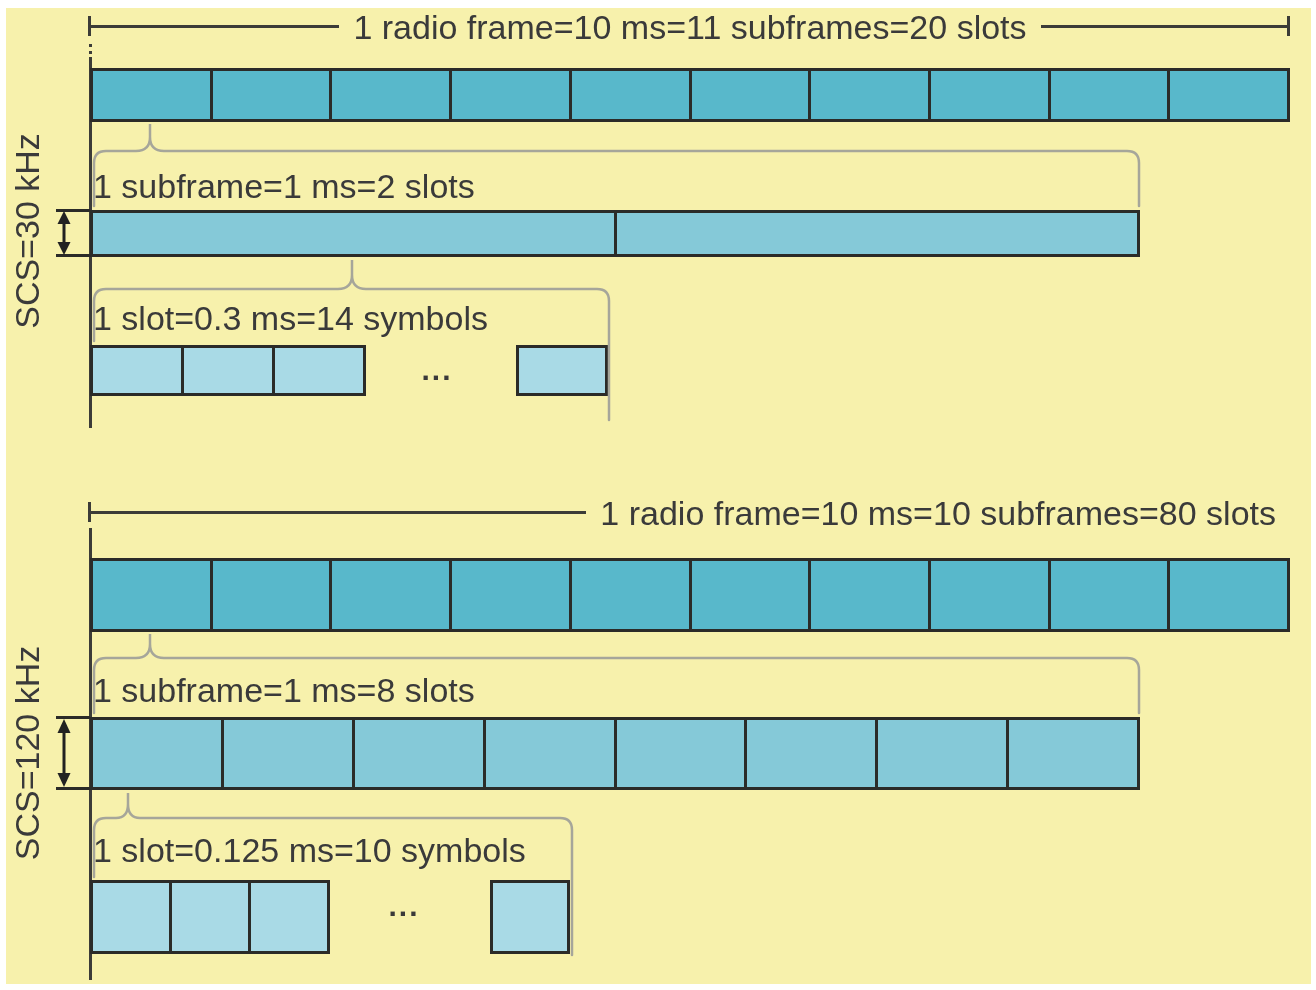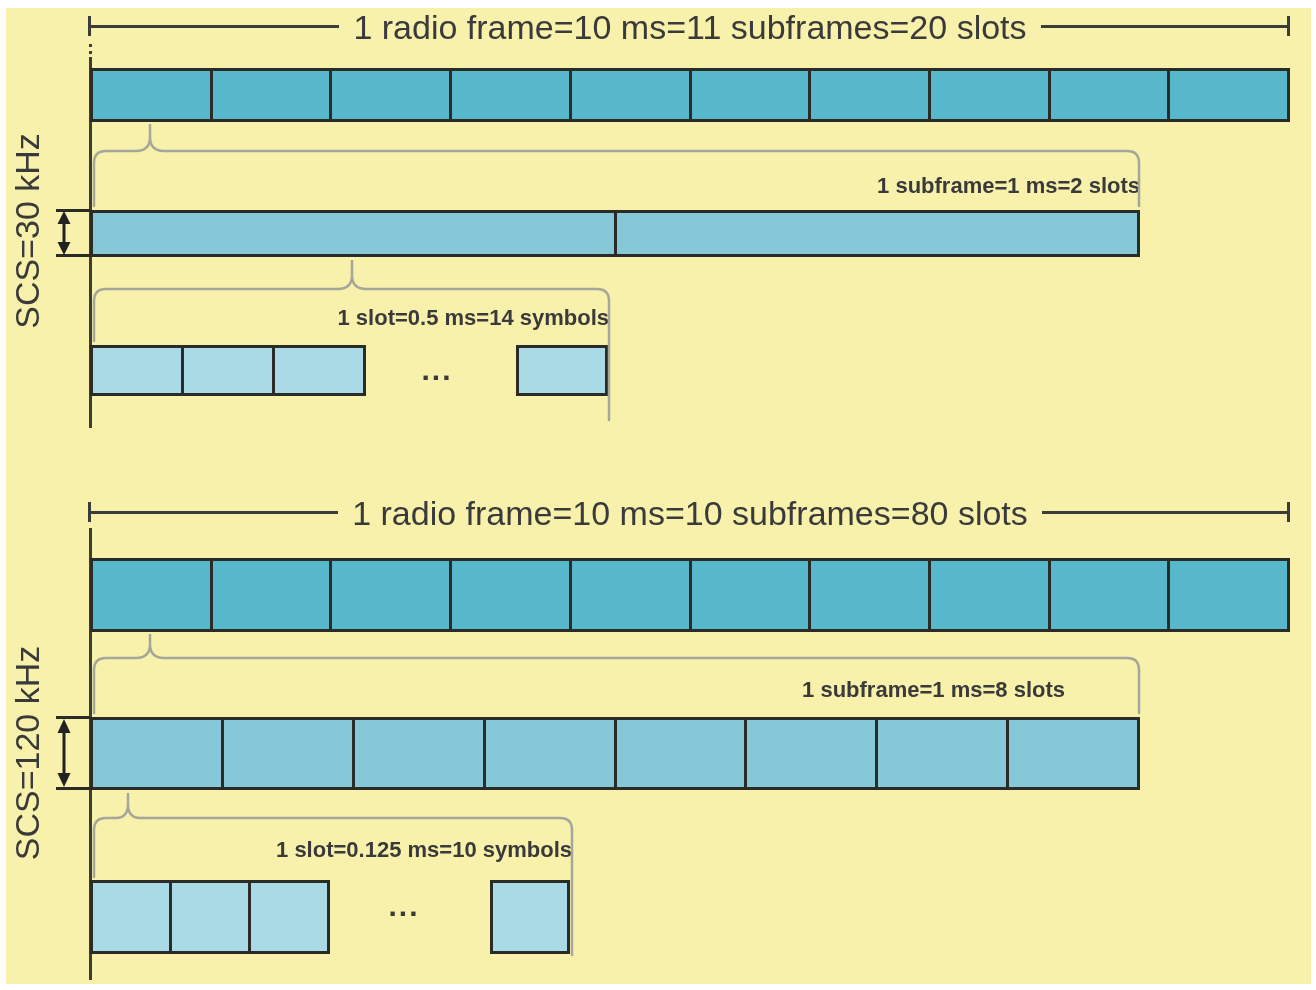--- a/index.html
+++ b/index.html
@@ -17,21 +17,21 @@
   .vdot{position:absolute;width:0;border-left:3px dotted #3c3c38;}
   
   .row{position:absolute;display:flex;box-sizing:border-box;border:3px solid #2b2b28;}
   .row .cell{flex:1;border-left:3px solid #2b2b28;}
   .row .cell:first-child{border-left:none;}
   .sf-fill{background:#58b8cb;}
   .sl-fill{background:#85c9d8;}
   .sy-fill{background:#a9dae6;}
   .box{position:absolute;box-sizing:border-box;border:3px solid #2b2b28;background:#a9dae6;}
   
-  .blabel{position:absolute;text-align:right;font-size:22px;line-height:38px;white-space:nowrap;font-weight:bold;}
+  .blabel{position:absolute;text-align:left;font-size:34px;line-height:38px;white-space:nowrap;}
   
   .stick{position:absolute;height:3px;background:#2b2b28;}
   
   .scs{position:absolute;height:36px;line-height:36px;text-align:center;font-size:34px;
        white-space:nowrap;transform:rotate(-90deg);}
   .ellipsis{position:absolute;width:90px;text-align:center;font-size:30px;font-weight:bold;
             letter-spacing:2px;line-height:40px;}
   svg.overlay{position:absolute;left:0;top:0;}
 </style>
 </head>
@@ -69,37 +69,37 @@
 
     <div class="row" style="left:90px;top:210px;width:1050px;height:47px;">
       <div class="cell sl-fill"></div>
     <div class="cell sl-fill"></div>
       </div>
     <div class="stick" style="left:56px;top:209px;width:34px;"></div>
     <div class="stick" style="left:56px;top:254px;width:34px;"></div>
 
     <div class="scs" style="left:-83px;top:213px;width:220px;">SCS=30 kHz</div>
 
-    <div class="blabel" style="left:93px;top:299px;width:516px;">1 slot=0.5 ms=14 symbols</div>
+    <div class="blabel" style="left:93px;top:299px;width:516px;">1 slot=0.3 ms=14 symbols</div>
 
     <div class="row" style="left:90px;top:345px;width:276px;height:51px;">
       <div class="cell sy-fill"></div>
     <div class="cell sy-fill"></div>
         <div class="cell sy-fill"></div>
       </div>
     <div class="ellipsis" style="left:392px;top:350px;">...</div>
     <div class="box" style="left:516px;top:345px;width:92px;height:51px;"></div>
   </div>
 
   <div>
 
     <div class="mline" style="left:90px;top:511px;width:1200px;"></div>
     <div class="mtick" style="left:88px;top:502px;"></div>
     <div class="mtick" style="left:1287px;top:502px;"></div>
-    <div class="ruler-label" style="top:493px;">
+    <div class="ruler-label" style="top:493px;text-align:right;">
       <span>1 radio frame=10 ms=10 subframes=80 slots</span>
     </div>
 
     <div class="vline" style="left:89px;top:528px;height:452px;"></div>
 
     <div class="row" style="left:90px;top:558px;width:1200px;height:74px;">
       <div class="cell sf-fill"></div>
     <div class="cell sf-fill"></div>
         <div class="cell sf-fill"></div>
         <div class="cell sf-fill"></div>

